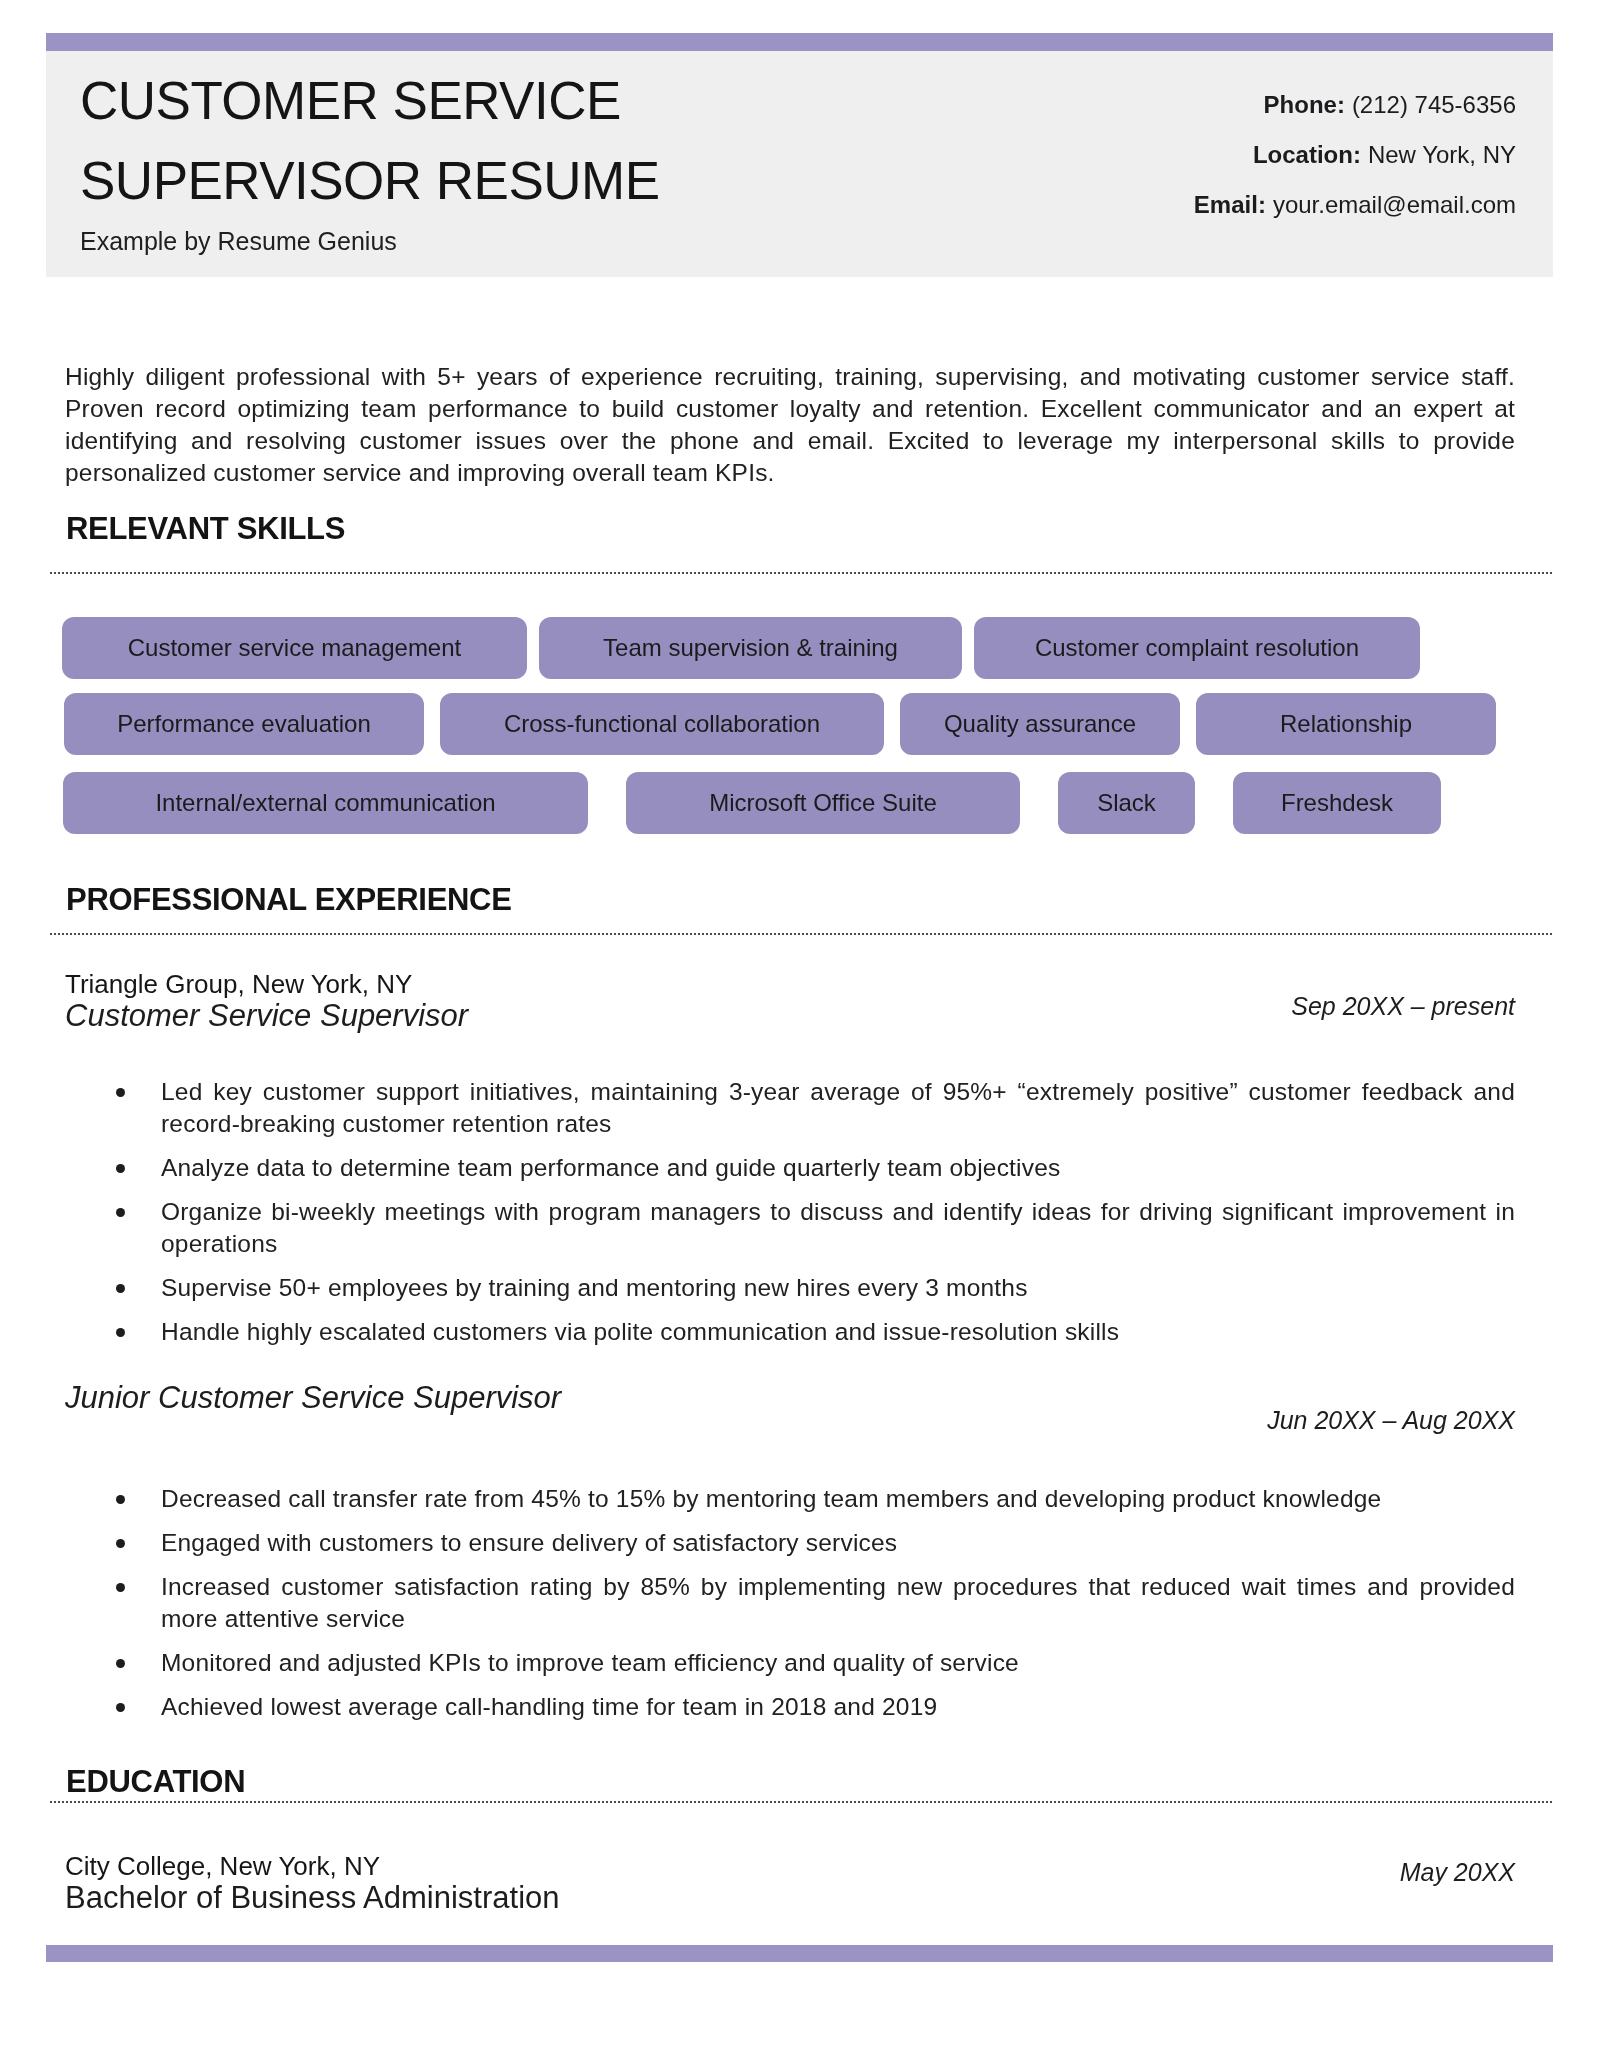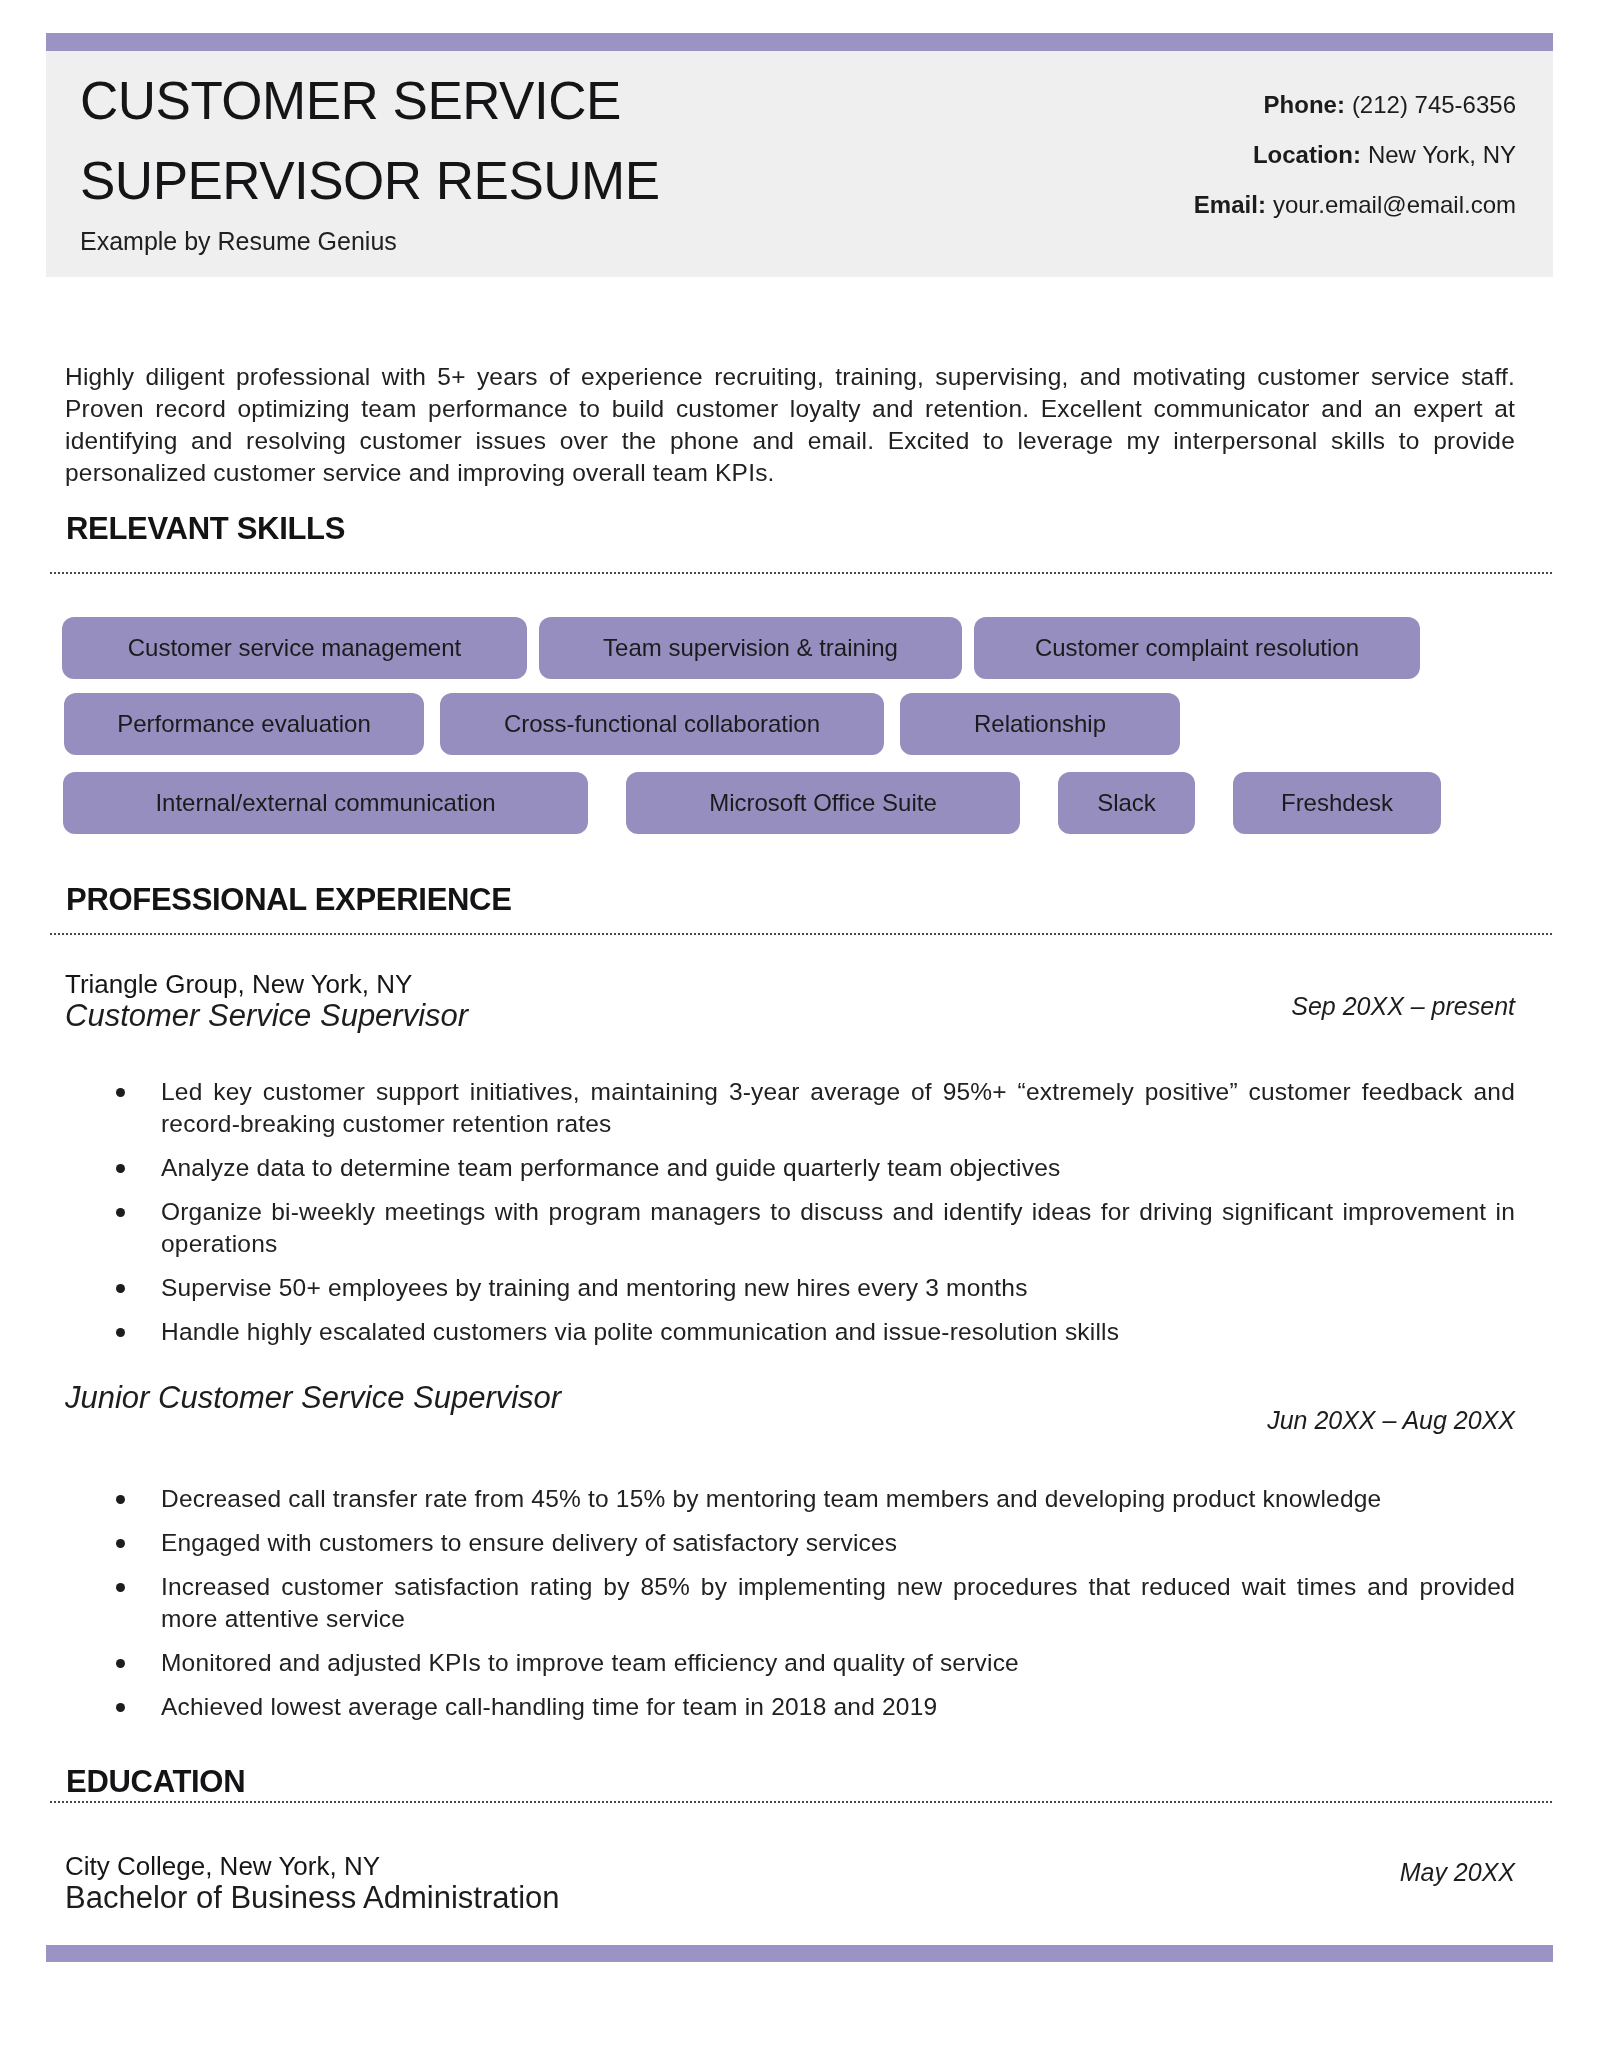--- a/index.html
+++ b/index.html
@@ -111,20 +111,21 @@
   <div class="skills-row" id="skills-row-1">
 
   <div class="pill">Customer service management</div>
       <div class="pill">Team supervision &amp; training</div>
       <div class="pill">Customer complaint resolution</div>
     </div>
   <div class="skills-row" id="skills-row-2">
 
   <div class="pill">Performance evaluation</div>
       <div class="pill">Cross-functional collaboration</div>
+      <div class="pill">Quality assurance</div>
       <div class="pill">Relationship</div>
     </div>
   <div class="skills-row" id="skills-row-3">
 
   <div class="pill">Internal/external communication</div>
       <div class="pill">Microsoft Office Suite</div>
       <div class="pill">Slack</div>
       <div class="pill">Freshdesk</div>
     </div>
 

